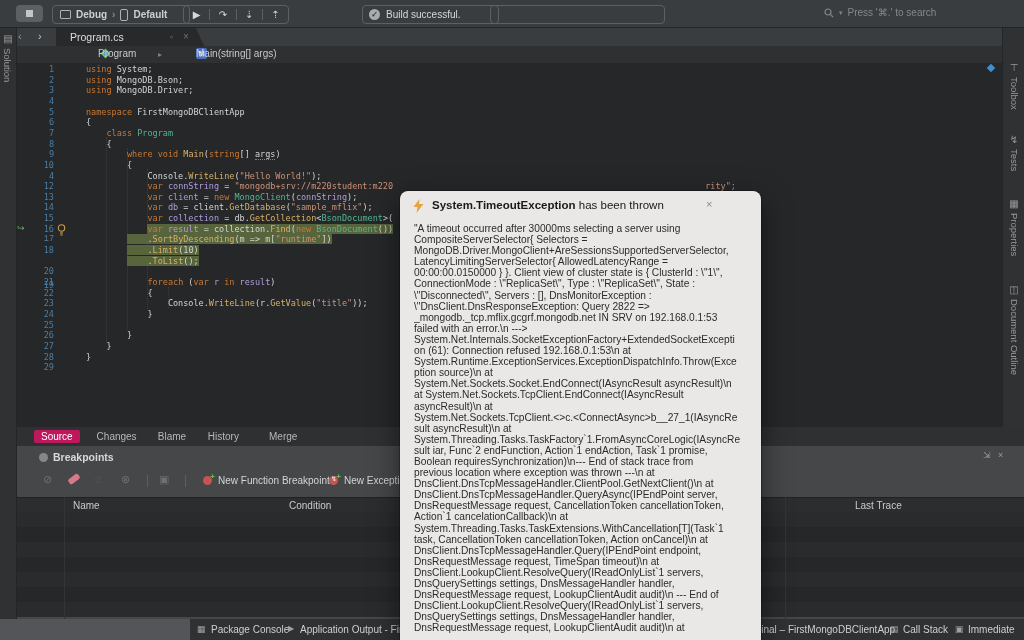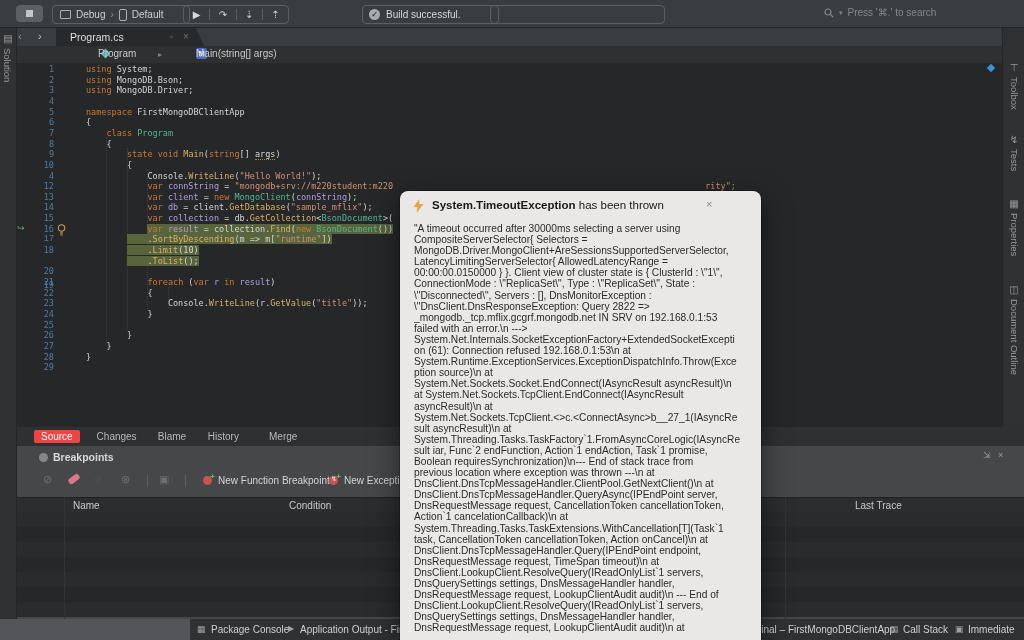--- a/index.html
+++ b/index.html
@@ -47,21 +47,21 @@
   .lo{color:#b39ddb}.pl{color:#d2d4d6}.nu{color:#d2d4d6}.gap{color:transparent}
   .wv{color:#d2d4d6;border-bottom:1px dotted #a08a4a;}
   .sel{background:#57643c;}
   .iguide{position:absolute;width:0;border-left:1px dotted #3b3e40;}
   #bulb-icon{position:absolute;left:40px;top:161px;}
   #exec-arrow{position:absolute;left:0px;top:160px;color:#5fa968;font-size:9px;}
   #scroll-mark{position:absolute;left:971px;top:2px;width:6px;height:6px;background:#3d8fd1;transform:rotate(45deg);}
   
   #srcstrip{left:17px;top:427px;width:1007px;height:19px;background:#2e3032;border-bottom:1px solid #1f2123;}
   .srctab{position:absolute;top:3px;height:13px;line-height:13px;padding:0 7px;font-size:10px;color:#b6b8ba;border-radius:2px;}
-  .srctab.active{background:#ef4444;color:#fff;}
+  .srctab.active{background:#be185d;color:#fff;}
   
   #bp-panel{left:17px;top:446px;width:1007px;height:173px;background:#454749;}
   #bp-title{position:absolute;left:36px;top:5px;font-size:10.5px;font-weight:bold;color:#d6d8da;}
   #bp-circle{position:absolute;left:22px;top:7px;width:9px;height:9px;border-radius:50%;background:#85878a;}
   .bp-tool{position:absolute;top:27px;color:#6e7072;font-size:11px;}
   .bp-divider{position:absolute;top:29px;width:1px;height:12px;background:#5c5e60;}
   .bp-red{position:absolute;top:30px;width:9px;height:9px;border-radius:50%;background:#c75450;}
   .bp-red i{position:absolute;right:-3px;top:-4px;color:#6cbf4d;font-size:8px;font-weight:bold;font-style:normal;}
   .bp-red u{position:absolute;left:2px;top:-1px;color:#f3e9e9;font-size:7px;text-decoration:none;}
   .bp-btn-label{position:absolute;top:29px;font-size:10px;color:#d2d4d6;}
@@ -88,21 +88,21 @@
 </style>
 </head>
 <body>
 
 <div id="screen">
 
   <div id="topbar" class="abs">
     <div id="stop-btn">
         <i></i>
       </div>
-    <div class="tb-group" style="left:52px;width:122px;padding:0 7px;gap:5px;">
+    <div class="tb-group" style="left:52px;width:122px;padding:0 7px;gap:5px;font-weight:bold;">
       <span class="mini-win"></span>
       <span>Debug</span>
       <span style="color:#8a8c8e">›</span>
       <span class="mini-phone"></span>
       <span>Default</span>
     </div>
     <div class="tb-group" style="left:183px;width:104px;">
       <span class="seg">▶</span>
       <span class="seg">↷</span>
       <span class="seg">⇣</span>
@@ -203,21 +203,21 @@
       </div>
     <div id="code-lines">
         <div class="cline" style="top: 0px;"><span class="kw">using</span><span class="pl"> System;</span></div>
         <div class="cline" style="top: 10.65px;"><span class="kw">using</span><span class="pl"> MongoDB.Bson;</span></div>
         <div class="cline" style="top: 21.3px;"><span class="kw">using</span><span class="pl"> MongoDB.Driver;</span></div>
         <div class="cline" style="top: 31.95px;"></div>
         <div class="cline" style="top: 42.6px;"><span class="kw">namespace</span><span class="pl"> FirstMongoDBClientApp</span></div>
         <div class="cline" style="top: 53.25px;"><span class="pl">{</span></div>
         <div class="cline" style="top: 63.9px;"><span class="pl">    </span><span class="kw">class</span><span class="ty"> Program</span></div>
         <div class="cline" style="top: 74.55px;"><span class="pl">    {</span></div>
-        <div class="cline" style="top: 85.2px;"><span class="pl">        </span><span class="kw">state</span><span class="pl"> </span><span class="kw">void</span><span class="me"> Main</span><span class="pl">(</span><span class="kw">string</span><span class="pl">[] </span><span class="wv">args</span><span class="pl">)</span></div>
+        <div class="cline" style="top: 85.2px;"><span class="pl">        </span><span class="kw">where</span><span class="pl"> </span><span class="kw">void</span><span class="me"> Main</span><span class="pl">(</span><span class="kw">string</span><span class="pl">[] </span><span class="wv">args</span><span class="pl">)</span></div>
         <div class="cline" style="top: 95.85px;"><span class="pl">        {</span></div>
         <div class="cline" style="top: 106.5px;"><span class="pl">            Console.</span><span class="me">WriteLine</span><span class="pl">(</span><span class="st">"Hello World!"</span><span class="pl">);</span></div>
         <div class="cline" style="top: 117.15px;"><span class="pl">            </span><span class="kw">var</span><span class="lo"> connString</span><span class="pl"> = </span><span class="st">"mongodb+srv://m220student:m220</span><span class="gap">                                                             </span><span class="st">rity";</span></div>
         <div class="cline" style="top: 127.8px;"><span class="pl">            </span><span class="kw">var</span><span class="lo"> client</span><span class="pl"> = </span><span class="kw">new</span><span class="ty"> MongoClient</span><span class="pl">(</span><span class="lo">connString</span><span class="pl">);</span></div>
         <div class="cline" style="top: 138.45px;"><span class="pl">            </span><span class="kw">var</span><span class="lo"> db</span><span class="pl"> = client.</span><span class="me">GetDatabase</span><span class="pl">(</span><span class="st">"sample_mflix"</span><span class="pl">);</span></div>
         <div class="cline" style="top: 149.1px;"><span class="pl">            </span><span class="kw">var</span><span class="lo"> collection</span><span class="pl"> = db.</span><span class="me">GetCollection</span><span class="pl">&lt;</span><span class="ty">BsonDocument</span><span class="pl">&gt;(</span></div>
         <div class="cline" style="top: 159.75px;"><span class="pl">            </span><span class="kw sel">var</span><span class="lo sel"> result</span><span class="pl sel"> = collection.</span><span class="me sel">Find</span><span class="pl sel">(</span><span class="kw sel">new</span><span class="ty sel"> BsonDocument</span><span class="pl sel">())</span></div>
         <div class="cline" style="top: 170.4px;"><span class="pl">        </span><span class="pl sel">    .</span><span class="me sel">SortByDescending</span><span class="pl sel">(m =&gt; m[</span><span class="st sel">"runtime"</span><span class="pl sel">])</span></div>
         <div class="cline" style="top: 181.05px;"><span class="pl">        </span><span class="pl sel">    .</span><span class="me sel">Limit</span><span class="pl sel">(</span><span class="nu sel">10</span><span class="pl sel">)</span></div>
         <div class="cline" style="top: 191.7px;"><span class="pl">        </span><span class="pl sel">    .</span><span class="me sel">ToList</span><span class="pl sel">();</span></div>

